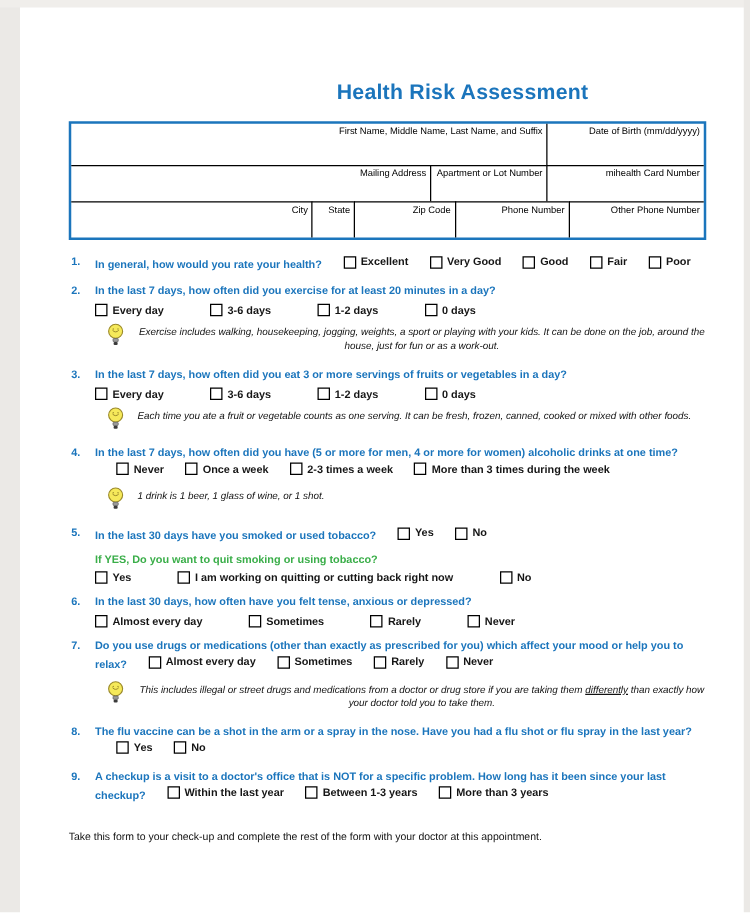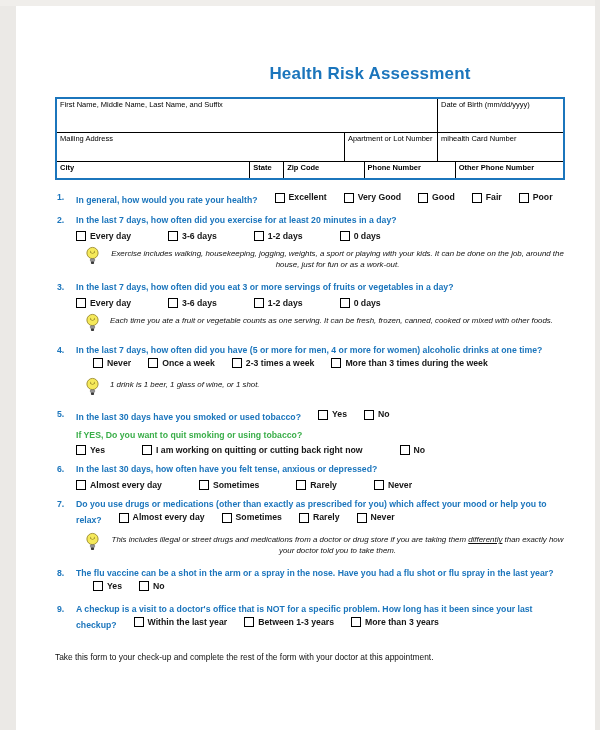--- a/index.html
+++ b/index.html
@@ -20,25 +20,25 @@
     position:relative;left:60px;text-align:center;
     margin-top:64px;
     font-size:17px;font-weight:bold;color:#1b75bc;letter-spacing:.2px;
   }
 
   
   .header-table{margin-top:13px;border:2px solid #1b75bc;background:#fff;}
   .ht-row{display:grid;}
   .ht-row-1{grid-template-columns:75.1% 24.9%;height:33px;}
   .ht-row-2{grid-template-columns:56.7% 18.4% 24.9%;height:29px;}
-  .ht-row-3{grid-template-columns:38% 6.7% 15.9% 18% 21.4%;height:17px;font-weight:bold;}
+  .ht-row-3{grid-template-columns:38% 6.7% 15.9% 18% 21.4%;height:29px;}
   .ht-row + .ht-row .ht-cell{border-top:1px solid #000;}
   .ht-cell{border-left:1px solid #000;padding:1px 3px;overflow:hidden;}
   .ht-cell:first-child{border-left:none;}
-  .ht-label{font-size:7.5px;color:#000;white-space:nowrap;}
+  .ht-label{font-size:7.5px;color:#000;white-space:nowrap;text-align:right;}
 
   
   .section-bar{
     margin-top:13px;
     background:#8dc63f;
     border:2px solid #2a7ac0;
     box-shadow:inset 0 0 0 1px #ffffff;
     padding:3px 6px 3px 6px;
     font-size:9.5px;font-weight:bold;color:#000;
   }

